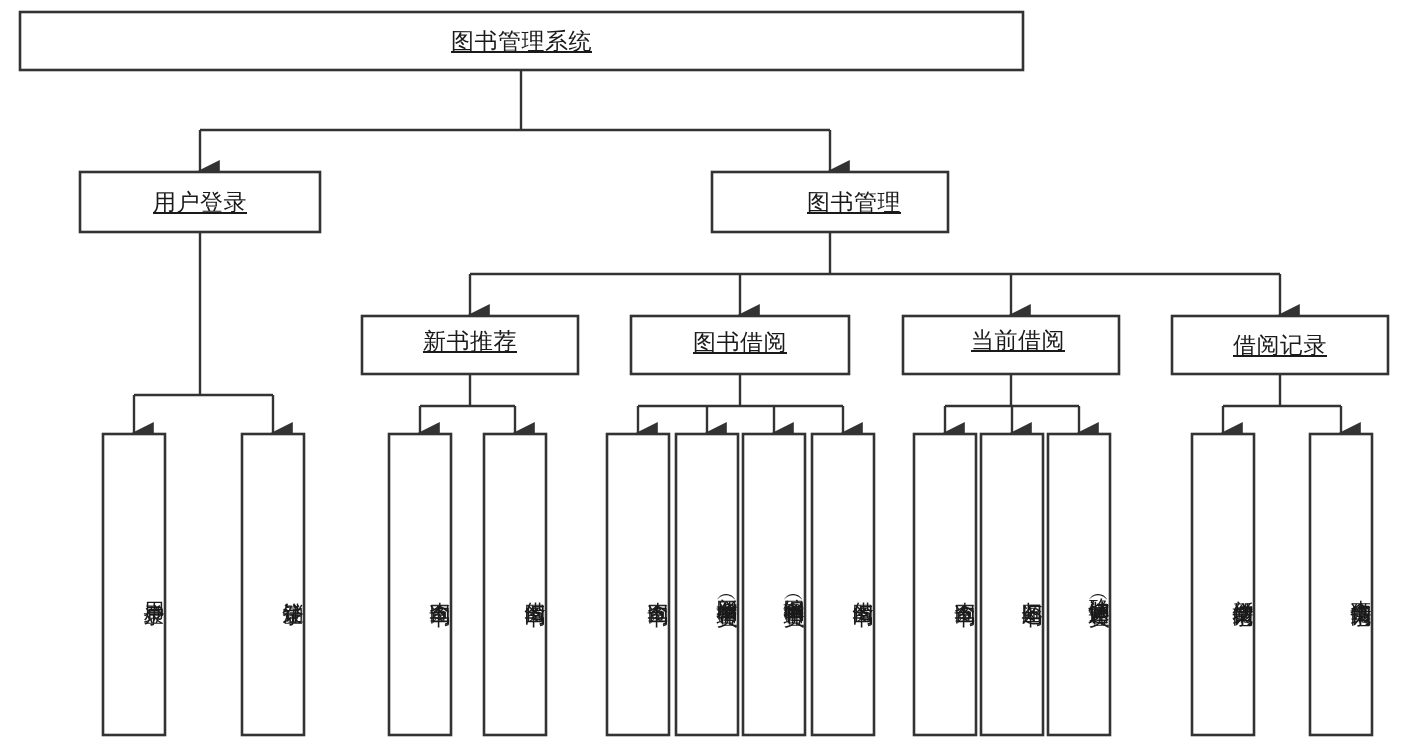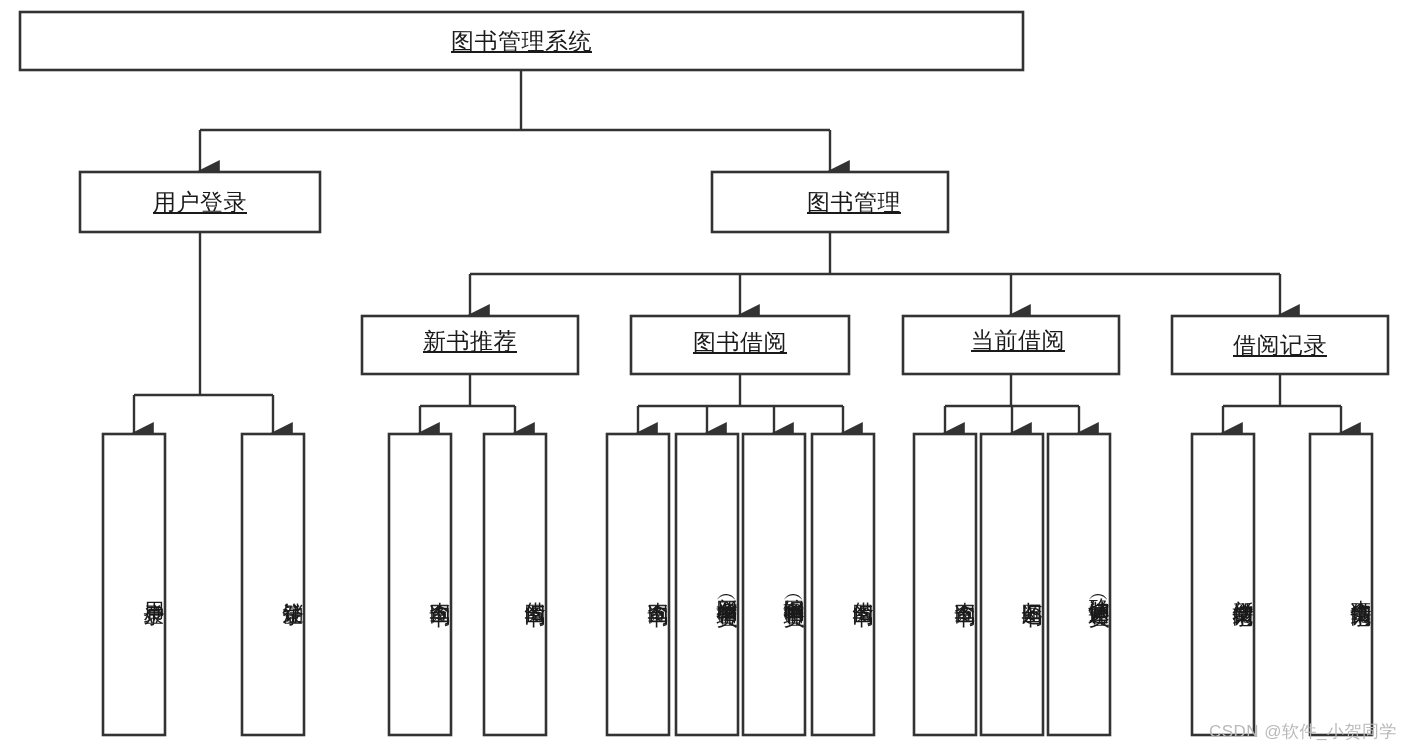--- a/index.html
+++ b/index.html
@@ -165,14 +165,13 @@
       <div class="node-label vert" style="left: 676px; top: 434px; width: 62px; height: 301px;">新增图书（管理员）</div>
       <div class="node-label vert" style="left: 743px; top: 434px; width: 62px; height: 301px;">编辑图书（管理员）</div>
       <div class="node-label vert" style="left: 812px; top: 434px; width: 62px; height: 301px;">借阅图书</div>
       <div class="node-label vert" style="left: 914px; top: 434px; width: 62px; height: 301px;">查询图书</div>
       <div class="node-label vert" style="left: 981px; top: 434px; width: 62px; height: 301px;">归还图书</div>
       <div class="node-label vert" style="left: 1048px; top: 434px; width: 62px; height: 301px;">确认归还（管理员）</div>
       <div class="node-label vert" style="left: 1192px; top: 434px; width: 62px; height: 301px;">新增借阅记录</div>
       <div class="node-label vert" style="left: 1310px; top: 434px; width: 62px; height: 301px;">查询借阅记录</div>
     </div>
 
-  <div class="watermark">CSDN @软件_小贺同学</div>
 </div>
 
 </body></html>

